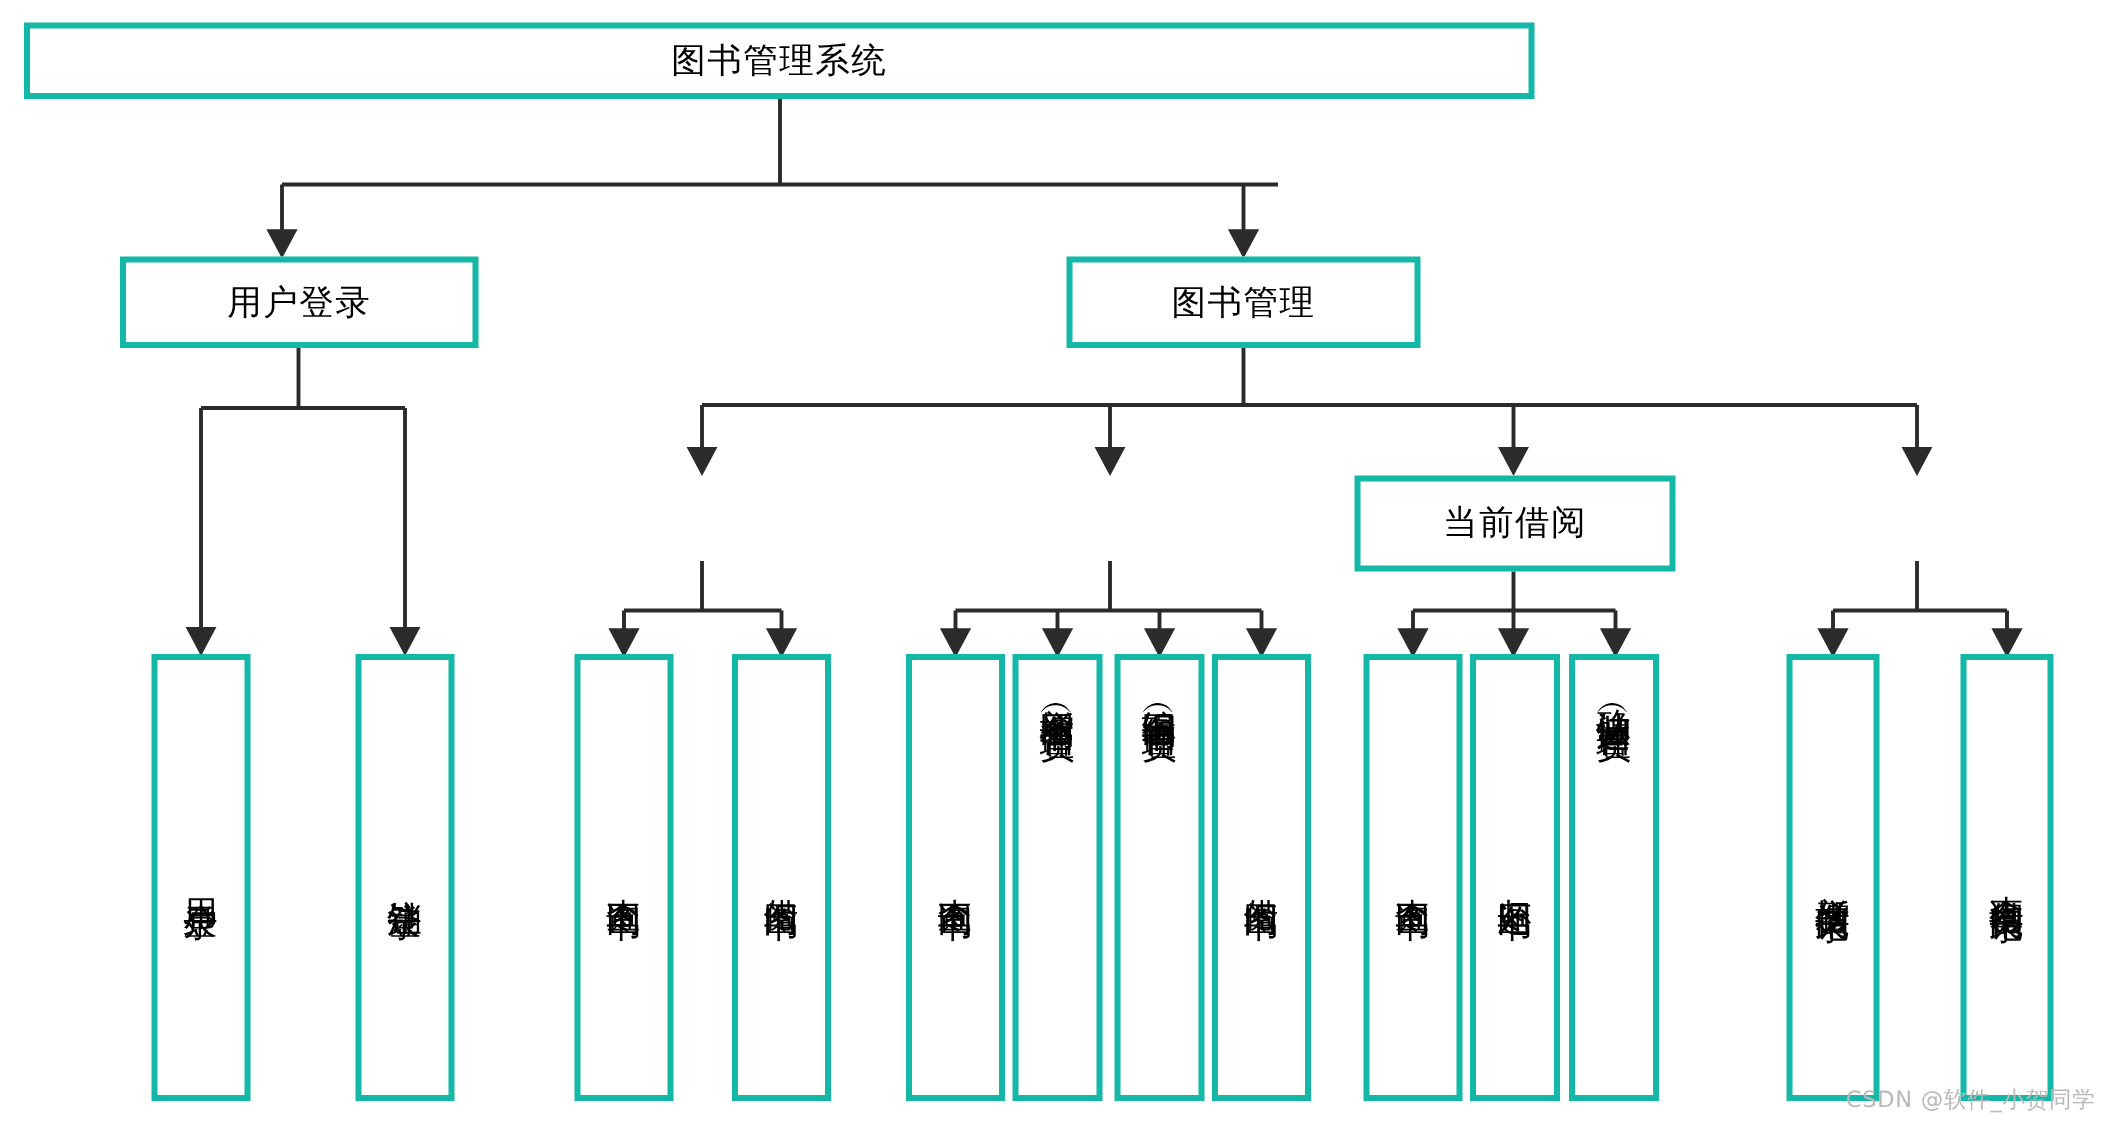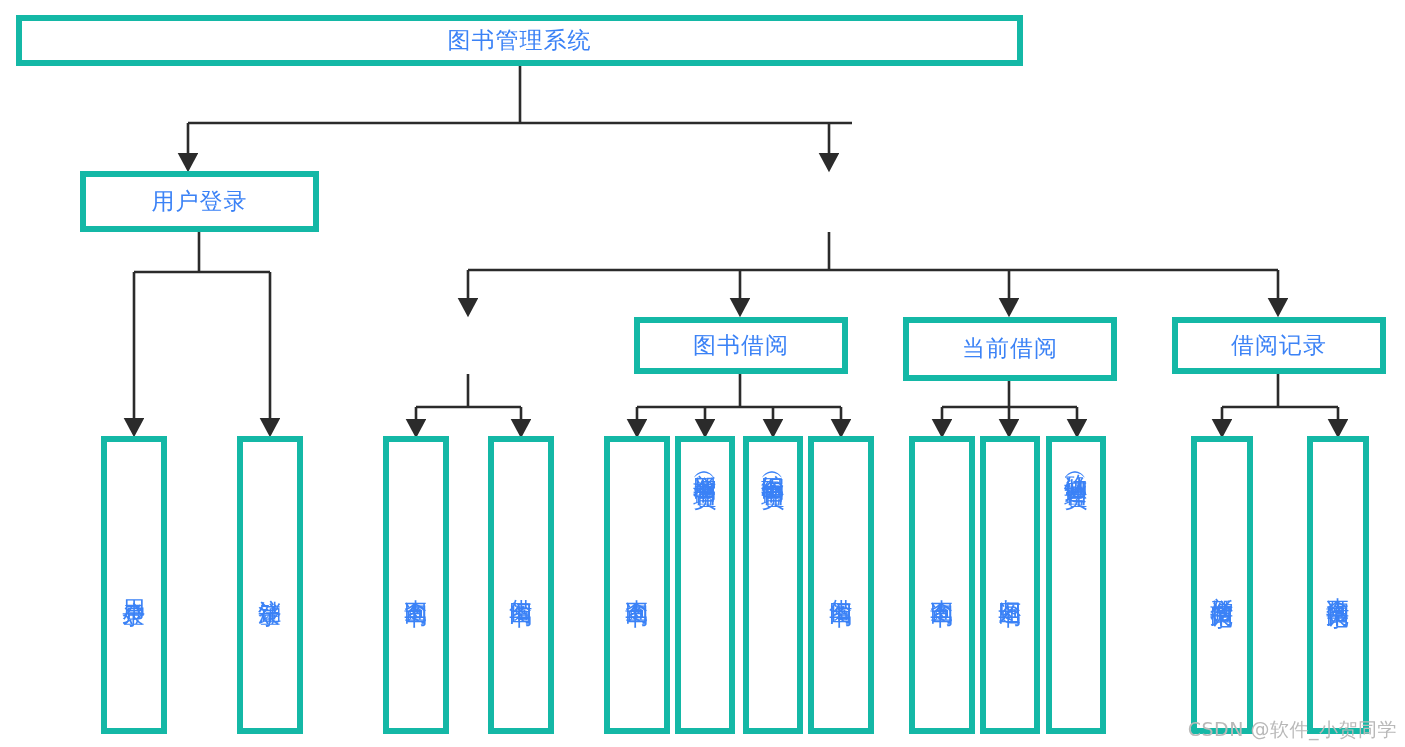--- a/index.html
+++ b/index.html
@@ -21,26 +21,26 @@
     position: absolute;
     left: 0;
     top: 0;
     width: 1405px;
     height: 747px;
     pointer-events: none;
   }
   .node {
     position: absolute;
     box-sizing: border-box;
-    border: 6px solid #14b8a6;
+    border: 4px solid #14b8a6;
     background: #ffffff;
     display: flex;
     align-items: center;
     justify-content: center;
-    color: #3b82f6;
+    color: #000000;
   }
   .node.horiz {
     font-size: 23px;
     letter-spacing: 1px;
     line-height: 1.1;
     white-space: nowrap;
   }
   .node.vert {
     align-items: flex-start;
     justify-content: center;
@@ -56,21 +56,21 @@
     text-align: left;
   }
   .node.vert.centered {
     align-items: center;
     padding-top: 0;
   }
   #watermark {
     position: absolute;
     right: 8px;
     bottom: 4px;
-    font-size: 19px;
+    font-size: 15px;
     color: #b9b9b9;
     letter-spacing: 0.5px;
     white-space: nowrap;
     font-family: "DejaVu Sans", sans-serif;
   }
 </style>
 </head>
 <body>
 
 <div id="stage">
@@ -126,33 +126,30 @@
   </svg>
 
   <div class="node horiz" style="left:16px; top:15px; width:1007px; height:51px;">
     <span>图书管理系统</span>
   </div>
 
   <div class="node horiz" style="left:80px; top:171px; width:239px; height:61px;">
     <span>用户登录</span>
   </div>
 
-
-
-  <div class="node horiz" style="left:634px; top:317px; width:214px; height:57px;">
-    <span>图书借阅</span>
-  </div>
+  <div class="node horiz" style="left:711px; top:171px; width:236px; height:61px;">
+    <span>图书管理</span>
+  </div>
+
+
 
   <div class="node horiz" style="left:903px; top:317px; width:214px; height:64px;">
     <span>当前借阅</span>
   </div>
 
-  <div class="node horiz" style="left:1172px; top:317px; width:214px; height:57px;">
-    <span>借阅记录</span>
-  </div>
 
   <div class="node vert centered" style="left:101px; top:436px; width:66px; height:298px;">
     <span class="vlabel">用户登录</span>
   </div>
 
   <div class="node vert centered" style="left:237px; top:436px; width:66px; height:298px;">
     <span class="vlabel">注销登录</span>
   </div>
 
   <div class="node vert centered" style="left:383px; top:436px; width:66px; height:298px;">

